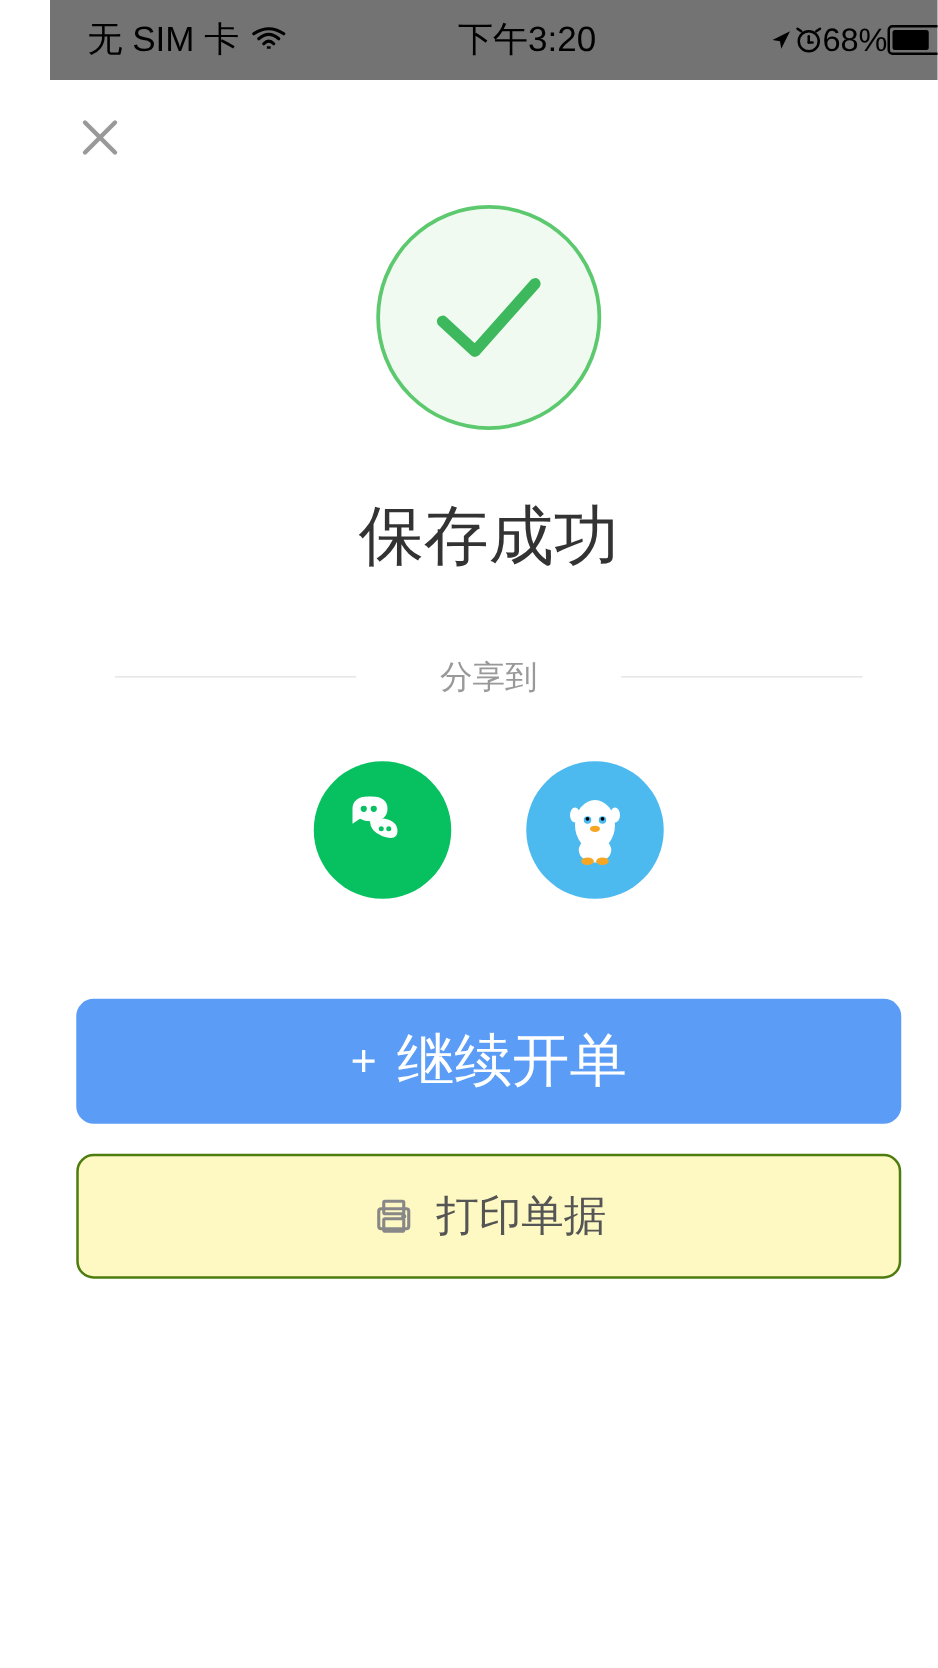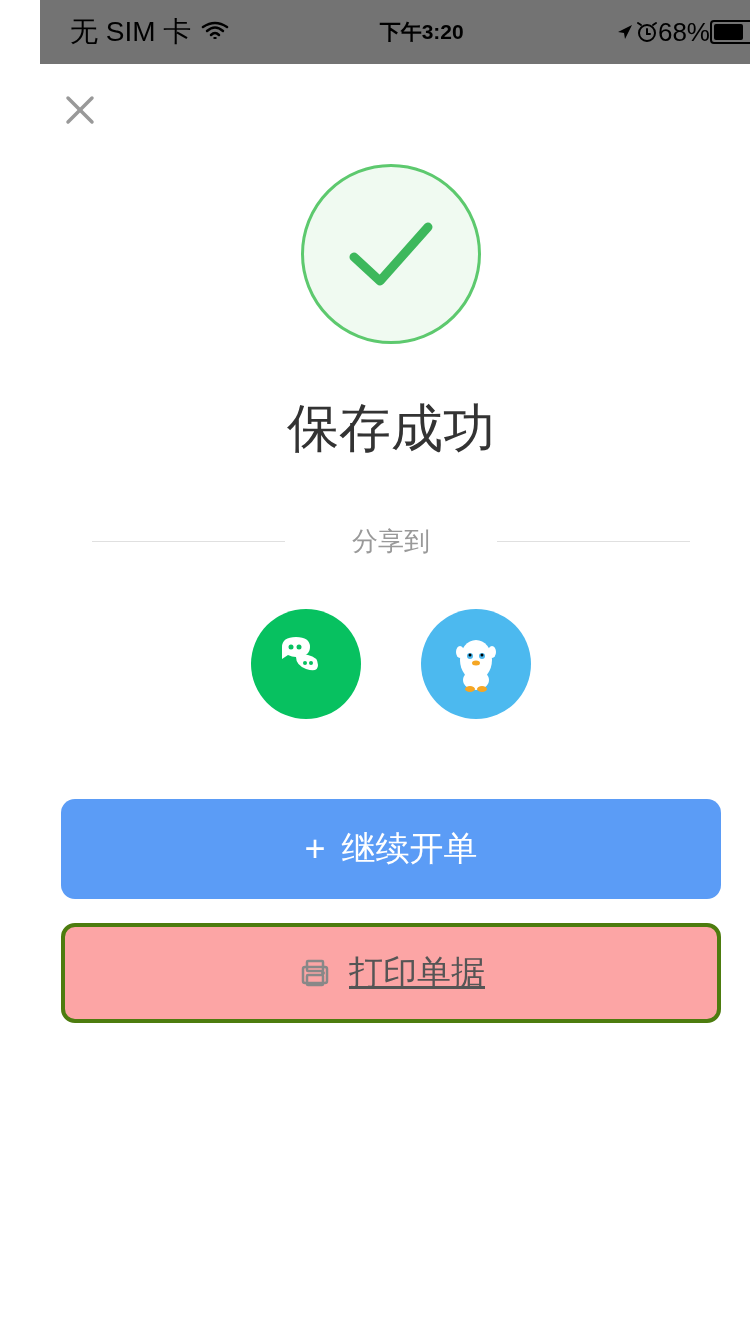--- a/index.html
+++ b/index.html
@@ -31,22 +31,22 @@
 
     .status-left {
       display: flex;
       align-items: center;
       gap: 10px;
       font-size: 28px;
       color: #000;
     }
 
     .status-center {
-      font-size: 21px;
-      font-weight: 700;
+      font-size: 28px;
+      font-weight: 400;
       color: #000;
     }
 
     .status-right {
       display: flex;
       align-items: center;
       font-size: 26px;
       color: #000;
     }
 
@@ -201,24 +201,23 @@
       border: none;
       outline: none;
     }
 
     .btn-primary {
       background: #5b9cf6;
       color: #fff;
     }
 
     .btn-secondary {
-      background: #fca5a5;
+      background: #fef9c3;
       color: #555;
-      border: 4px solid #4d7c0f;
-      text-decoration: underline;
+      border: 2px solid #4d7c0f;
     }
   </style>
 </head>
 <body>
 
 <div class="status-bar">
   <div class="status-left">
     <span>无 SIM 卡</span>
     <svg width="28" height="22" viewBox="0 0 28 22">
       <path d="M14 18 Q14 16 14 16 L14 18Z" fill="#000" stroke="#000" stroke-width="3" stroke-linecap="round"></path>
@@ -305,21 +304,21 @@
         <ellipse cx="26" cy="57" rx="5" ry="3" fill="#f5a623"></ellipse>
         <ellipse cx="38" cy="57" rx="5" ry="3" fill="#f5a623"></ellipse>
       </svg>
     </div>
   </div>
 
   <div class="action-buttons">
 
     <button class="action-btn btn-primary">
       <span style="font-size:36px;">+</span>
-      <span style="font-size:34px;">继续开单</span>
+      <span style="font-size:46px;">继续开单</span>
     </button>
 
     <button class="action-btn btn-secondary">
       <svg width="36" height="36" viewBox="0 0 36 36">
         <rect x="6" y="12" width="24" height="16" rx="2" fill="none" stroke="#888" stroke-width="2.5"></rect>
         <rect x="10" y="6" width="16" height="10" rx="1" fill="none" stroke="#888" stroke-width="2.5"></rect>
         <rect x="10" y="20" width="16" height="10" rx="1" fill="none" stroke="#888" stroke-width="2.5"></rect>
         <circle cx="26" cy="18" r="2" fill="#888"></circle>
       </svg>
       <span>打印单据</span>

